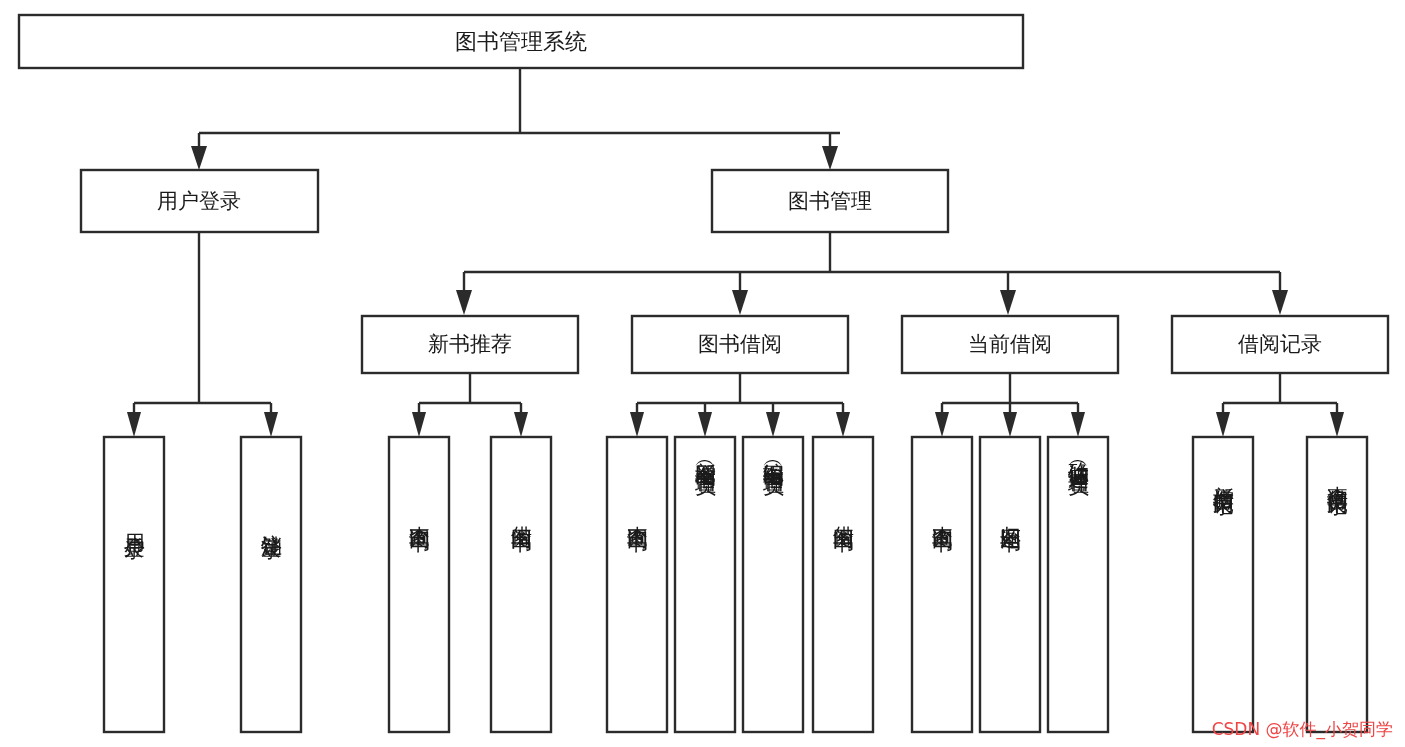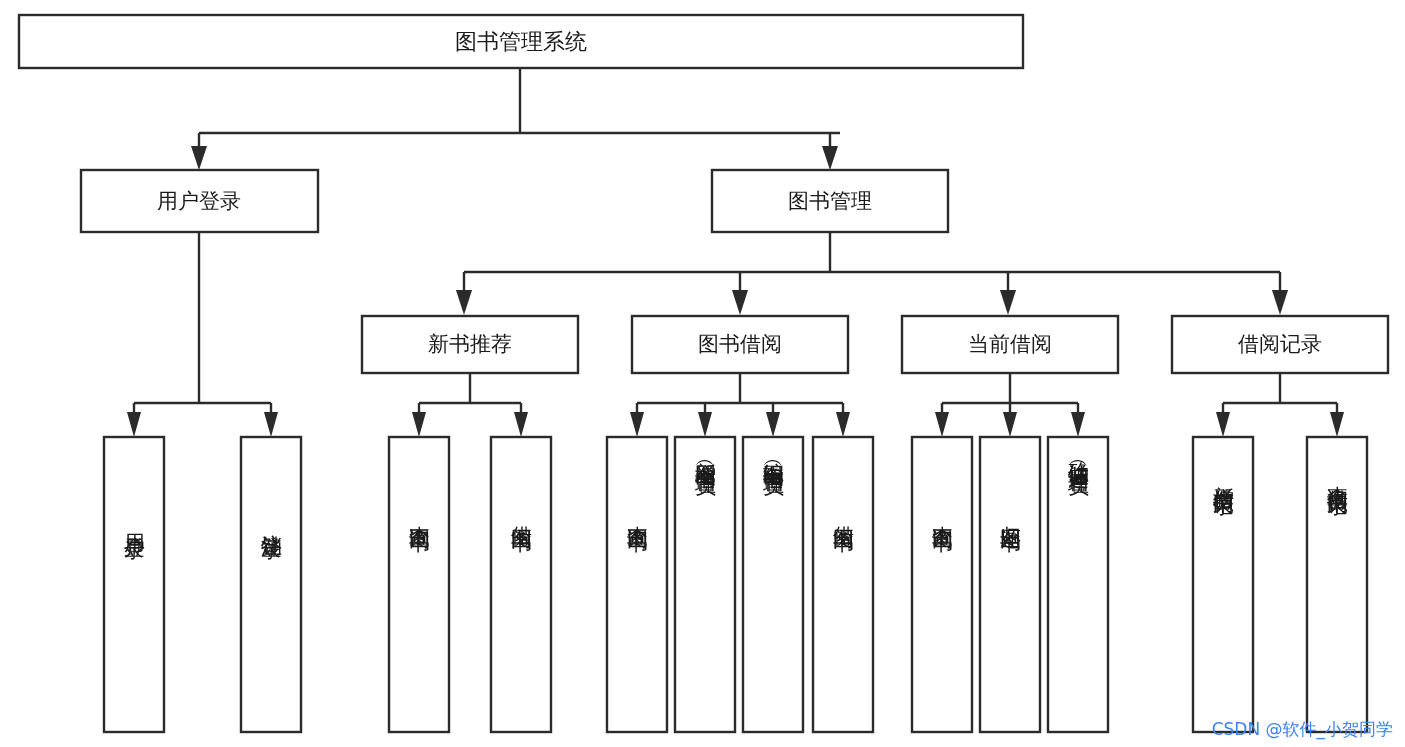--- a/index.html
+++ b/index.html
@@ -71,21 +71,21 @@
     letter-spacing: 2px;
     color: #1a1a1a;
     white-space: nowrap;
   }
   .watermark {
     position: absolute;
     right: 12px;
     bottom: 6px;
     font-family: "DejaVu Sans", "Liberation Sans", sans-serif;
     font-size: 17px;
-    color: #3b82f6;
+    color: #ef4444;
     white-space: nowrap;
     user-select: none;
   }
 </style>
 </head>
 <body>
 
 <div id="diagram-root">
 
   <svg class="diagram-canvas" viewBox="0 0 1405 747">

